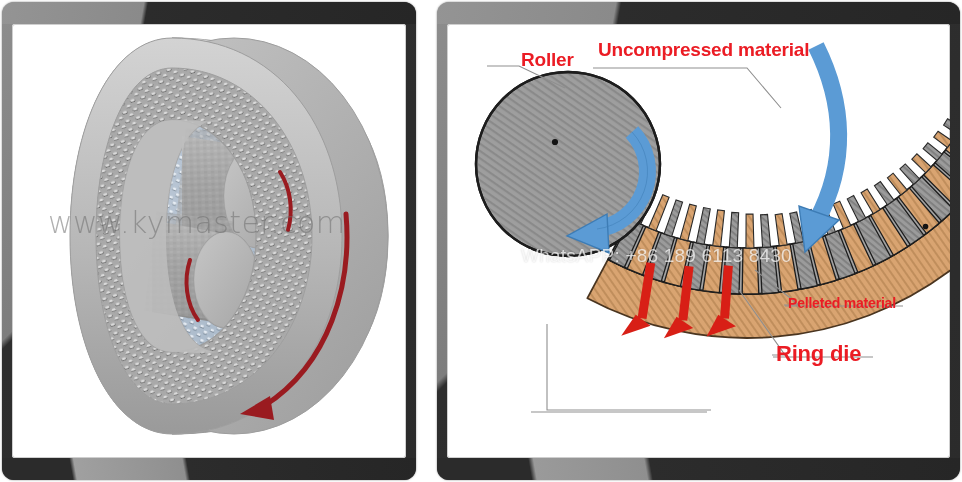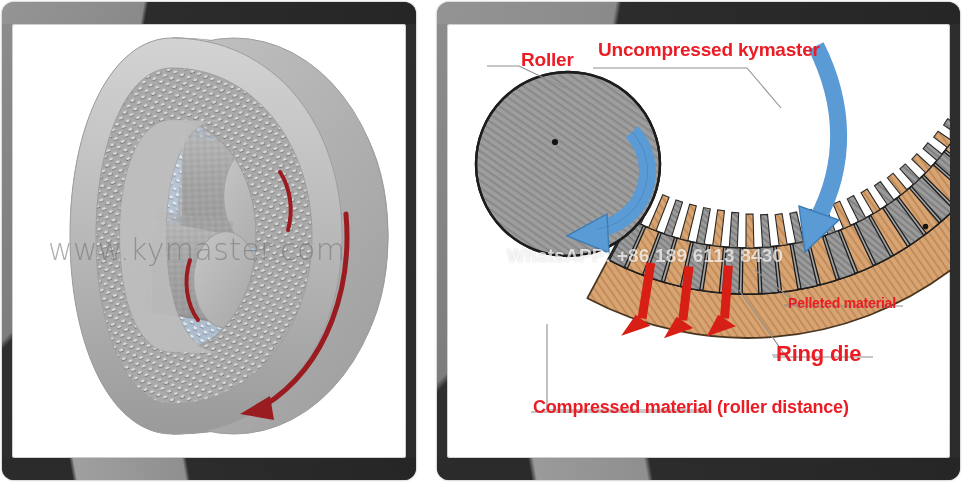--- a/index.html
+++ b/index.html
@@ -21,23 +21,23 @@
          background:linear-gradient(100deg,#949494 0%,#8a8a8a 34%,#2c2c2c 35%,#262626 100%);}
   .panel .bezel-bot{position:absolute;left:0;bottom:0;width:100%;height:22px;
          background:linear-gradient(80deg,#2b2b2b 0%,#2b2b2b 18%,#9a9a9a 19%,#8f8f8f 40%,#2c2c2c 41%,#262626 100%);}
   #panel-left .bezel-bot{background:linear-gradient(80deg,#2b2b2b 0%,#2b2b2b 17%,#a0a0a0 18%,#8f8f8f 44%,#2c2c2c 45%,#262626 100%);}
 
   .canvas{position:absolute;inset:0;}
 
   
   .wm{position:absolute;white-space:nowrap;pointer-events:none;user-select:none;}
   #wm-left{left:36px;top:181px;font-size:30px;color:rgba(110,110,110,.55);
-           letter-spacing:.4px;font-family:"DejaVu Sans", sans-serif;font-weight:300;margin-top:27px;}
-  #wm-right{left:60px;top:221px;font-size:19px;color:rgba(255,255,255,.72);
-           letter-spacing:.2px;font-weight:700;
+           letter-spacing:.4px;font-family:"DejaVu Sans", sans-serif;font-weight:300;}
+  #wm-right{left:74px;top:221px;font-size:19px;color:rgba(255,255,255,.72);
+           letter-spacing:.2px;font-weight:400;
            text-shadow:0 0 2px rgba(0,0,0,.18);}
 
   
   .lbl{position:absolute;color:#eb1c24;white-space:nowrap;
        font-weight:600;letter-spacing:-.2px;line-height:1;}
   #lbl-roller{left:74px;top:26px;font-size:19px;}
   #lbl-uncompressed{left:151px;top:16px;font-size:19px;}
   #lbl-pelleted{left:341px;top:272px;font-size:14px;}
   #lbl-ringdie{left:329px;top:319px;font-size:22px;}
   #lbl-compressed{left:86px;top:374px;font-size:18px;}
@@ -317,22 +317,21 @@
           <path d="M 337 281 L 352 281 L 308 246"></path>
           <path d="M 325 331 L 338 331 L 292 266"></path>
           <path d="M 264 386 L 100 386 L 100 300"></path>
           <path d="M 338 282 L 456 282"></path>
           <path d="M 326 333 L 426 333"></path>
           <path d="M 84 388 L 260 388"></path>
         </g>
       </svg>
 
       <div id="lbl-roller" class="lbl">Roller</div>
-      <div id="lbl-uncompressed" class="lbl">Uncompressed kymaster</div>
+      <div id="lbl-uncompressed" class="lbl">Uncompressed material</div>
       <div id="lbl-pelleted" class="lbl">Pelleted material</div>
       <div id="lbl-ringdie" class="lbl">Ring die</div>
-      <div id="lbl-compressed" class="lbl">Compressed material (roller distance)</div>
 
       <div id="wm-right" class="wm">WhatsAPP: +86 189 6113 8430</div>
     </div>
   </div>
 
 </div>
 
 </body></html>

